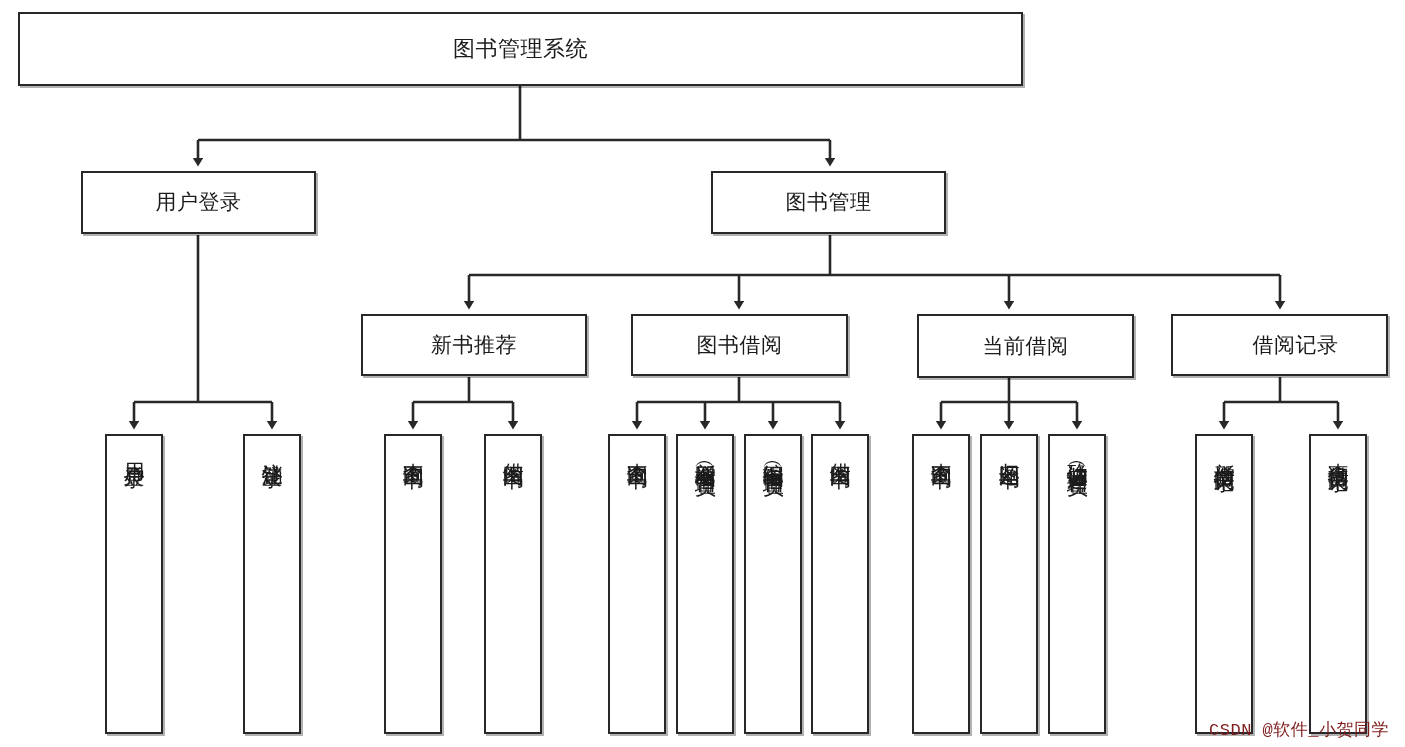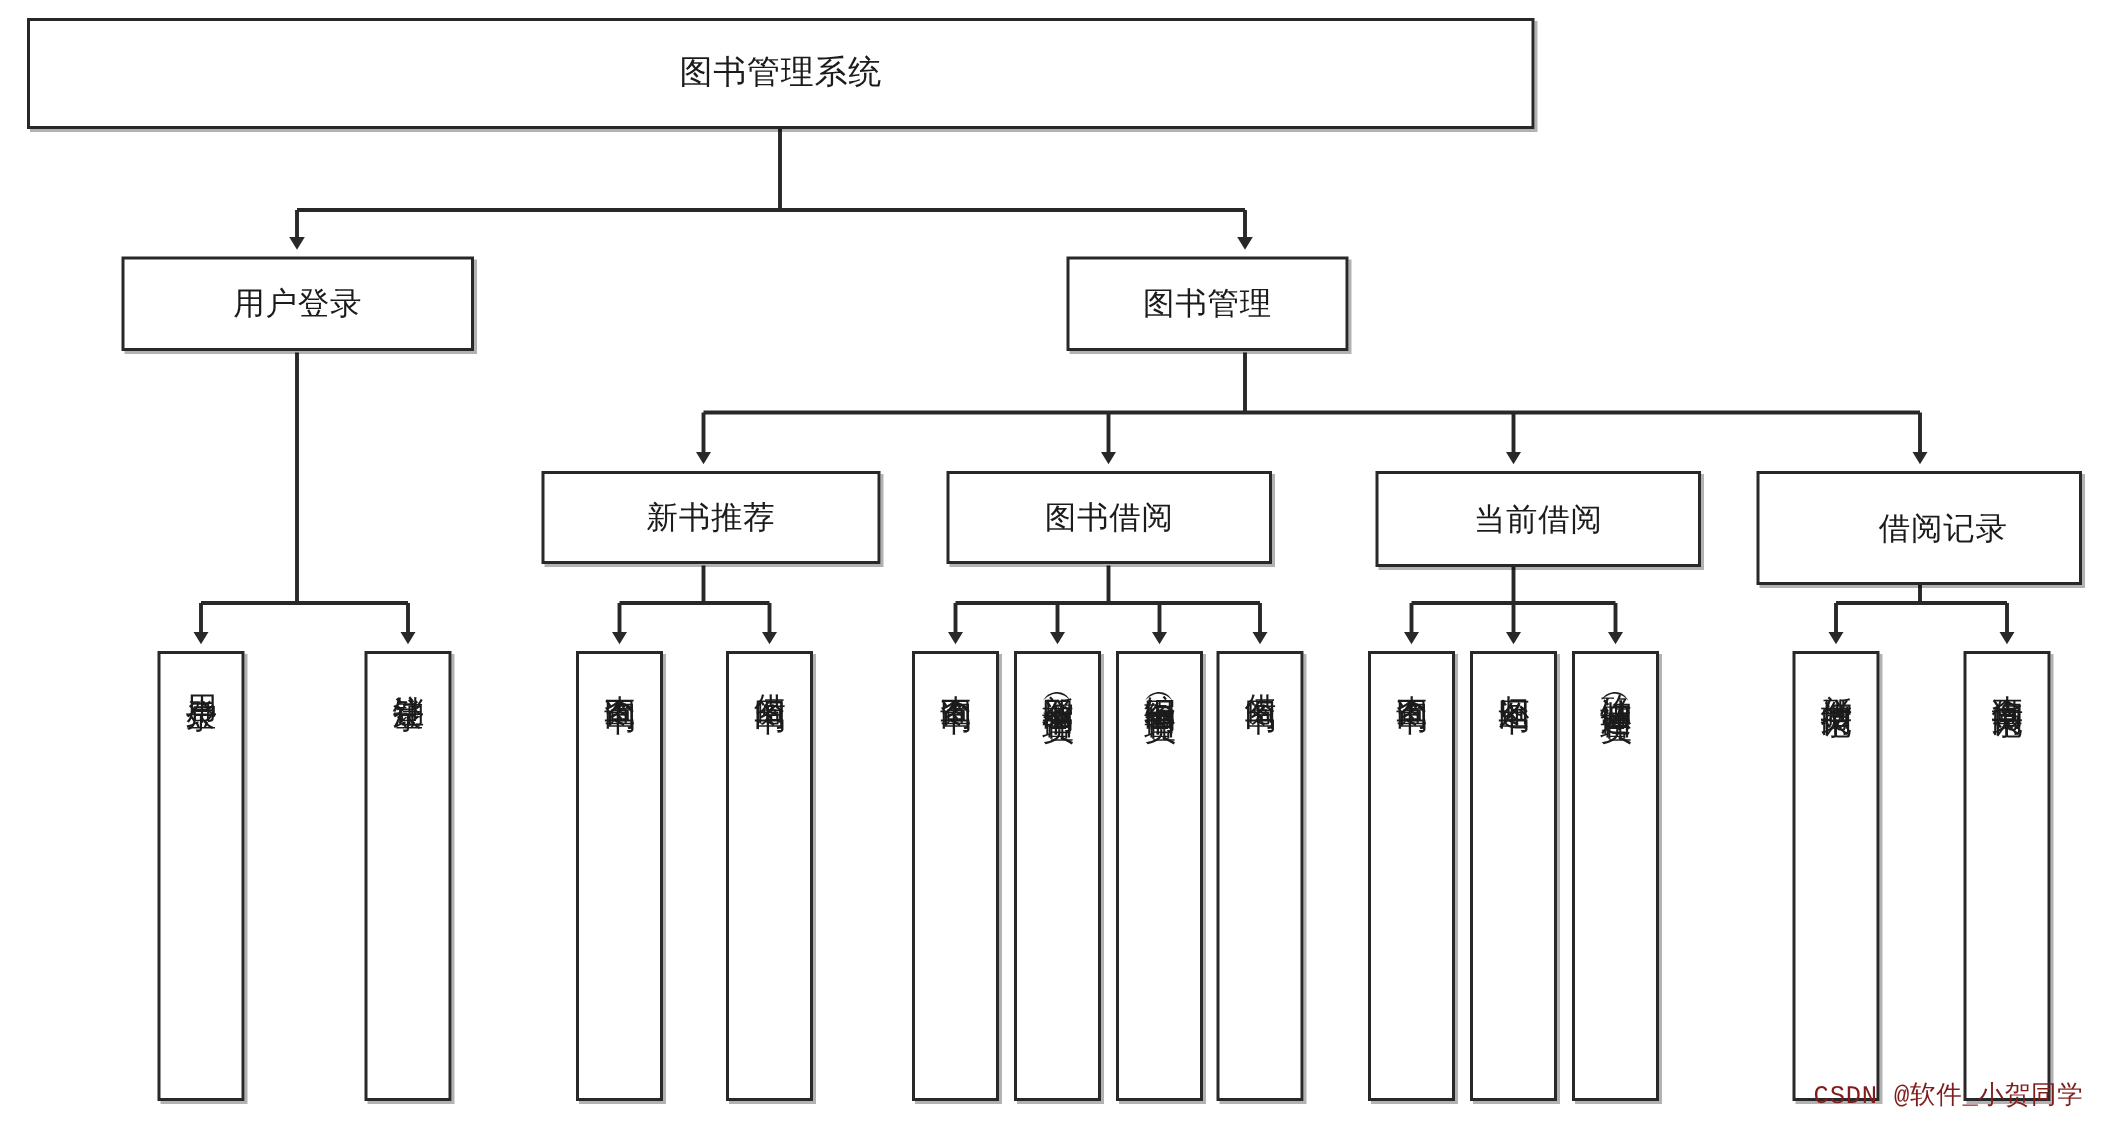--- a/index.html
+++ b/index.html
@@ -127,34 +127,34 @@
     </g>
   </svg>
 
   <div class="node horiz root" style="left:18px; top:12px; width:1005px; height:74px;">
     <span class="lbl">图书管理系统</span>
   </div>
 
   <div class="node horiz" style="left:81px; top:171px; width:235px; height:63px;">
     <span class="lbl">用户登录</span>
   </div>
-  <div class="node horiz" style="left:711px; top:171px; width:188px; height:63px;">
+  <div class="node horiz" style="left:711px; top:171px; width:235px; height:63px;">
     <span class="lbl">图书管理</span>
   </div>
 
   <div class="node horiz" style="left:361px; top:314px; width:226px; height:62px;">
     <span class="lbl">新书推荐</span>
   </div>
   <div class="node horiz" style="left:631px; top:314px; width:217px; height:62px;">
     <span class="lbl">图书借阅</span>
   </div>
   <div class="node horiz" style="left:901px; top:314px; width:217px; height:64px;margin-left:16px;">
     <span class="lbl">当前借阅</span>
   </div>
-  <div class="node horiz" style="left:1171px; top:314px; width:217px; height:76px;padding-left:32px;">
+  <div class="node horiz" style="left:1171px; top:314px; width:217px; height:62px;padding-left:32px;">
     <span class="lbl">借阅记录</span>
   </div>
 
   <div class="node vert" style="left:105px; top:434px; width:58px; height:300px;">
     <span class="lbl">用户登录</span>
   </div>
   <div class="node vert" style="left:243px; top:434px; width:58px; height:300px;">
     <span class="lbl">注销登录</span>
   </div>
 

